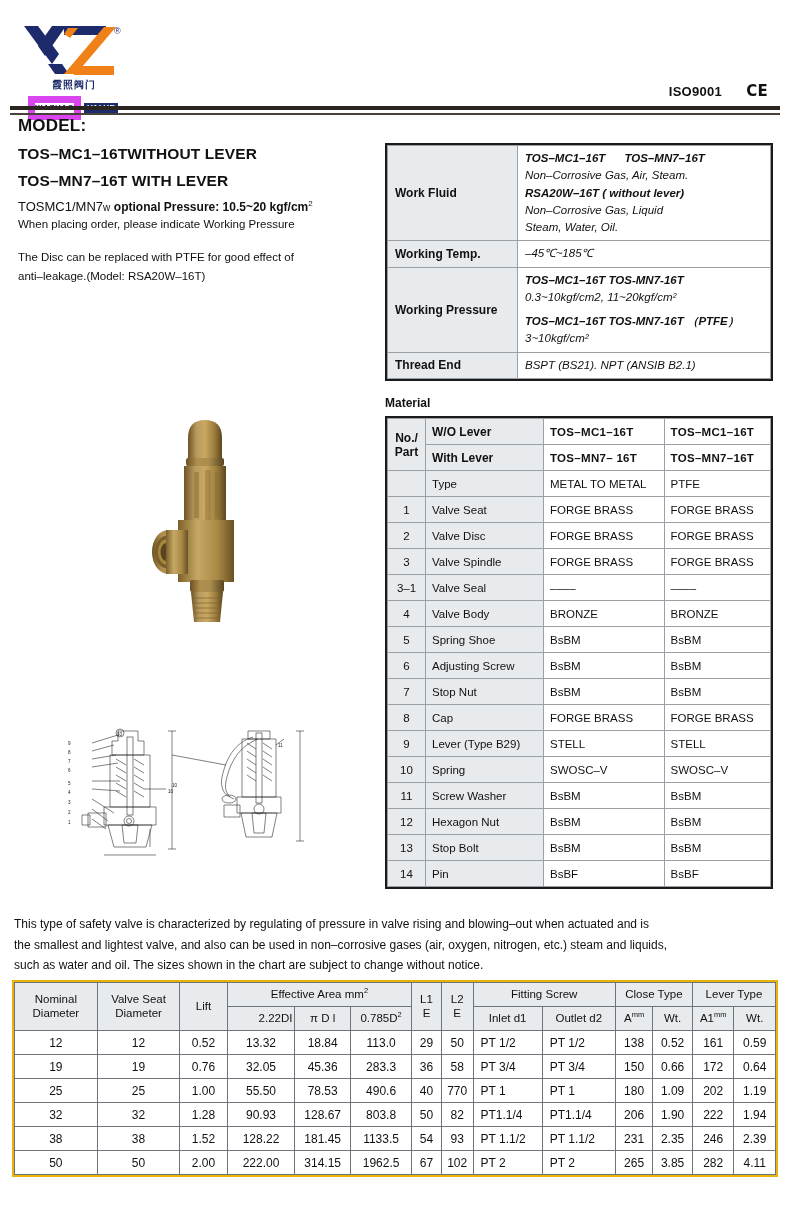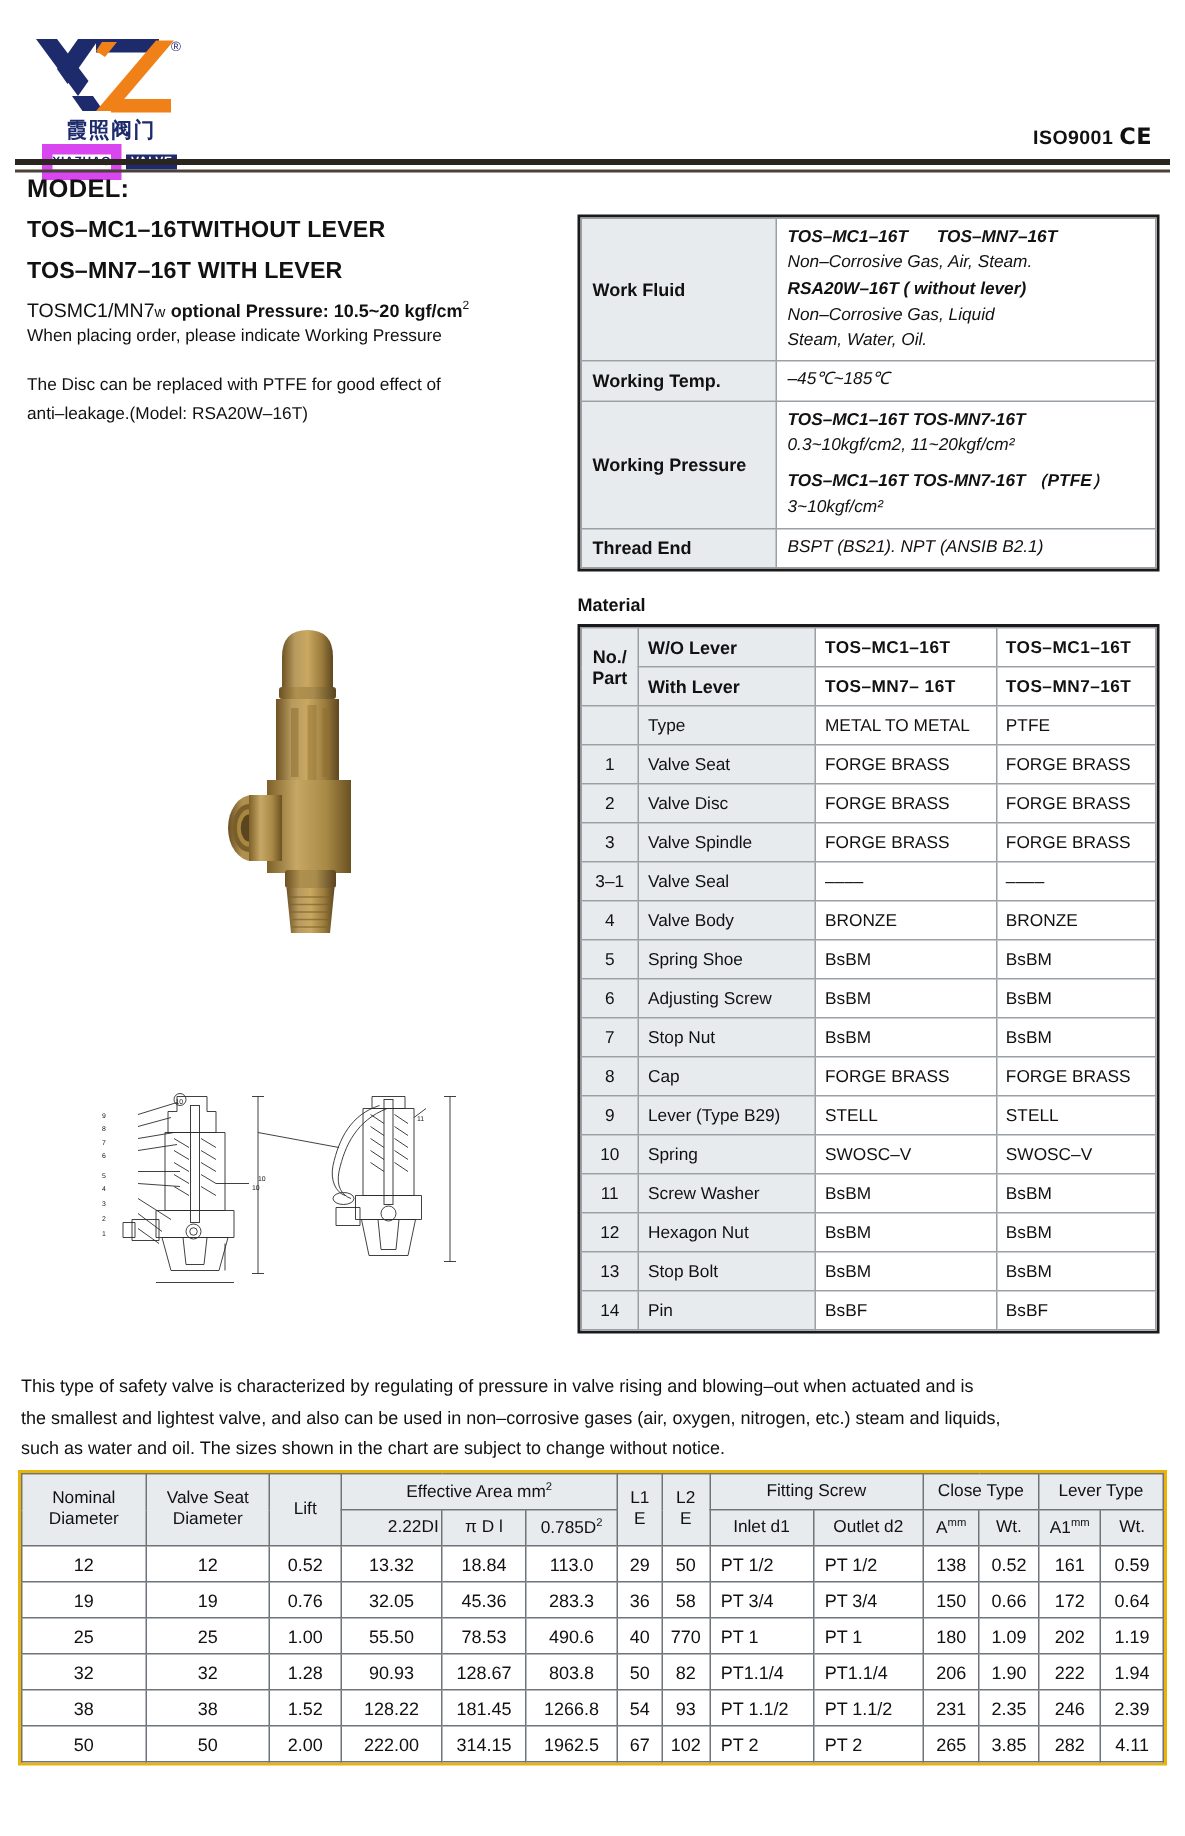--- a/index.html
+++ b/index.html
@@ -25,42 +25,42 @@
     width: 118px; height: 88px;
   }
   .logo-mark { position:absolute; left:0; top:0; width:108px; height:58px; }
   .logo-reg {
     position:absolute; left:96px; top:4px;
     font-size:9px; color:#2a2f7a;
   }
   .logo-cn {
     position:absolute; left:4px; top:56px;
     width:104px; text-align:center;
-    font-size:14px; font-weight:bold; color:#1d2a6b;
+    font-size:10px; font-weight:bold; color:#1d2a6b;
     letter-spacing:1px;
     font-family:Liberation Mono, monospace;
   }
   .logo-en {
     position:absolute; left:0px; top:74px;
     width:110px;
     display:flex; align-items:center; justify-content:center;
     gap:3px;
   }
   .logo-en .t1 {
     font-size:8px; font-weight:bold; color:#1d2a6b; letter-spacing:.5px;
     border:7px solid #d946ef; padding:0 0; line-height:10px;
   }
   .logo-en .t2 {
     font-size:8px; font-weight:bold; color:#ffffff; background:#1d2a6b;
     padding:0 3px; line-height:10px; letter-spacing:.5px;
   }
   .cert {
     position:absolute; right:22px; top:82px;
     font-size:13px; font-weight:bold; letter-spacing:.3px;
-    display:flex; align-items:baseline; gap:4px;
+    display:flex; align-items:baseline; gap:24px;
   }
   .cert .ce { font-size:15px; font-family:"DejaVu Sans", sans-serif; }
   .rule-thick {
     position:absolute; left:10px; right:10px; top:106px;
     height:4px; background:#2b2520;
   }
   .rule-thin {
     position:absolute; left:10px; right:10px; top:113px;
     height:2px; background:#4a413a;
   }
@@ -649,21 +649,21 @@
           <td class="d">1.90</td>
           <td class="d">222</td>
           <td class="d">1.94</td>
         </tr>
         <tr>
           <td class="d">38</td>
           <td class="d">38</td>
           <td class="d">1.52</td>
           <td class="d">128.22</td>
           <td class="d">181.45</td>
-          <td class="d">1266.8</td>
+          <td class="d">1133.5</td>
           <td class="d">54</td>
           <td class="d">93</td>
           <td class="d left">PT 1.1/2</td>
           <td class="d left">PT 1.1/2</td>
           <td class="d">231</td>
           <td class="d">2.35</td>
           <td class="d">246</td>
           <td class="d">2.39</td>
         </tr>
         <tr>

